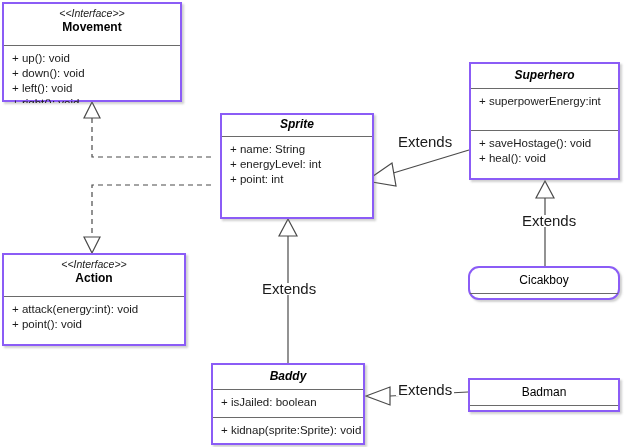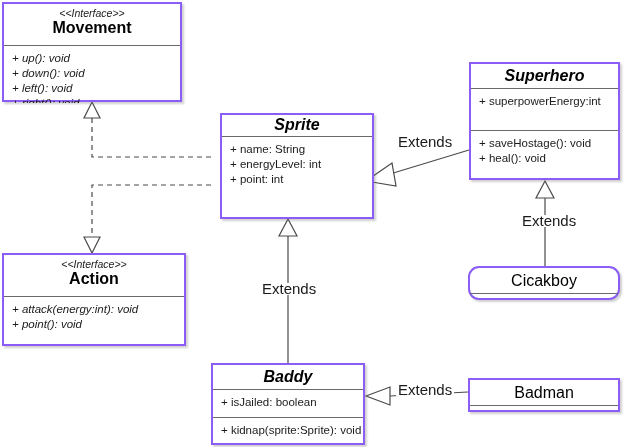--- a/index.html
+++ b/index.html
@@ -43,40 +43,39 @@
     padding-bottom: 3px;
   }
   .stereotype {
     font-size: 10.5px;
     font-style: italic;
     color: #1a1a1a;
     line-height: 13px;
     display: block;
   }
   .cls-name {
-    font-size: 16px;
+    font-size: 12px;
     font-weight: bold;
     color: #000000;
     line-height: 15px;
     display: block;
   }
   .cls-name.abstract {
     font-style: italic;
   }
   .members {
     padding: 5px 7px 5px 8px;
   }
   .member {
     font-size: 11.5px;
     color: #1a1a1a;
     line-height: 15px;
     white-space: nowrap;
   }
   .member.italic {
-    font-style: italic;
   }
   .thin-empty {
     height: 7px;
   }
   .edge-label {
     position: absolute;
     font-size: 15px;
     color: #1a1a1a;
     background: #ffffff;
     padding: 0 2px;

